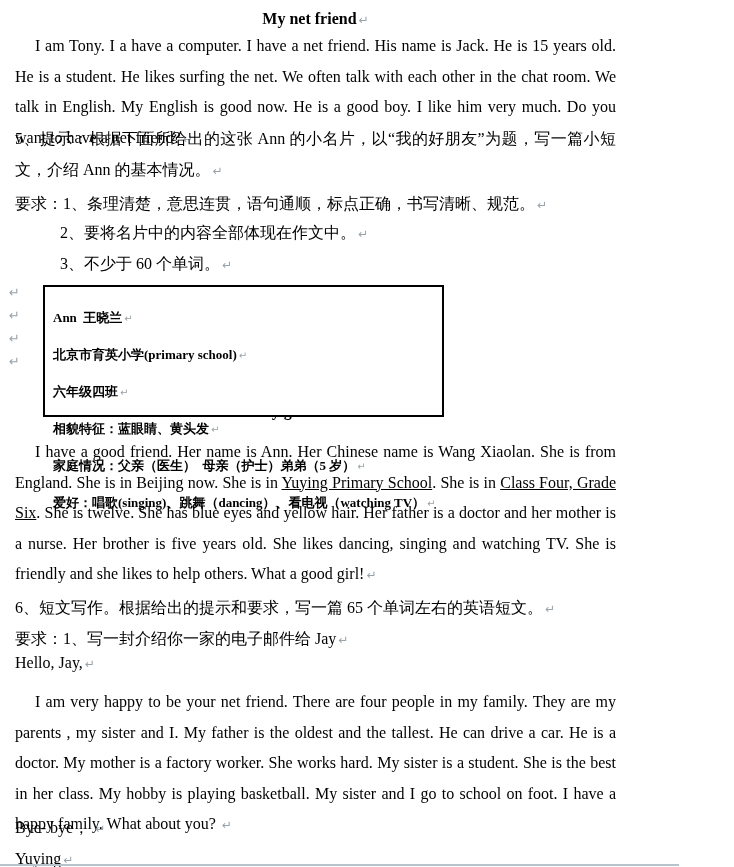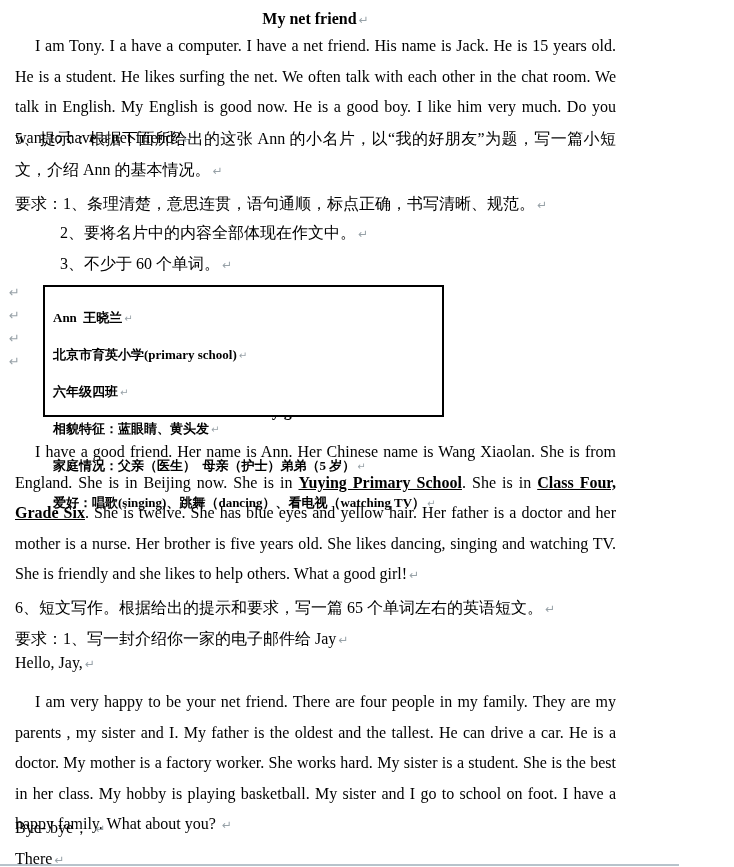--- a/index.html
+++ b/index.html
@@ -33,21 +33,21 @@
     position:absolute;left:43px;top:285px;width:401px;height:132px;
     box-sizing:border-box;border:2px solid #000;background:#fff;
     z-index:2;padding:3px 6px 0 8px;
   }
   .card-line{
     font-weight:bold;font-size:13px;line-height:16px;
     white-space:pre-wrap;
     margin-top:20px;
   }
   .card-line .pilcrow{font-size:10px;}
-  .u{text-decoration:underline;font-weight:bold;}
+  .u{text-decoration:underline;}
   .bottom-edge{
     position:absolute;left:0;top:864px;width:734px;height:2px;
     background:#b7c3cb;
   }
 </style>
 </head>
 <body>
 
 <div class="page">
 
@@ -111,18 +111,18 @@
 
   <div class="blk j ind" style="top:687px;">
     <span>I am very happy to be your net friend. There are four people in my family. They are my parents , my sister and I. My father is the oldest and the tallest. He can drive a car. He is a doctor. My mother is a factory worker. She works hard. My sister is a student. She is the best in her class. My hobby is playing basketball. My sister and I go to school on foot. I have a happy family. What about you? </span><span class="pilcrow">↵</span>
   </div>
 
   <div class="blk" style="top:813px;">
     <span>Bye- bye， </span><span class="pilcrow">↵</span>
   </div>
 
   <div class="blk" style="top:844px;">
-    <span>There</span><span class="pilcrow">↵</span>
+    <span>Yuying</span><span class="pilcrow">↵</span>
   </div>
 
   <div class="bottom-edge"></div>
 
 </div>
 
 </body></html>

